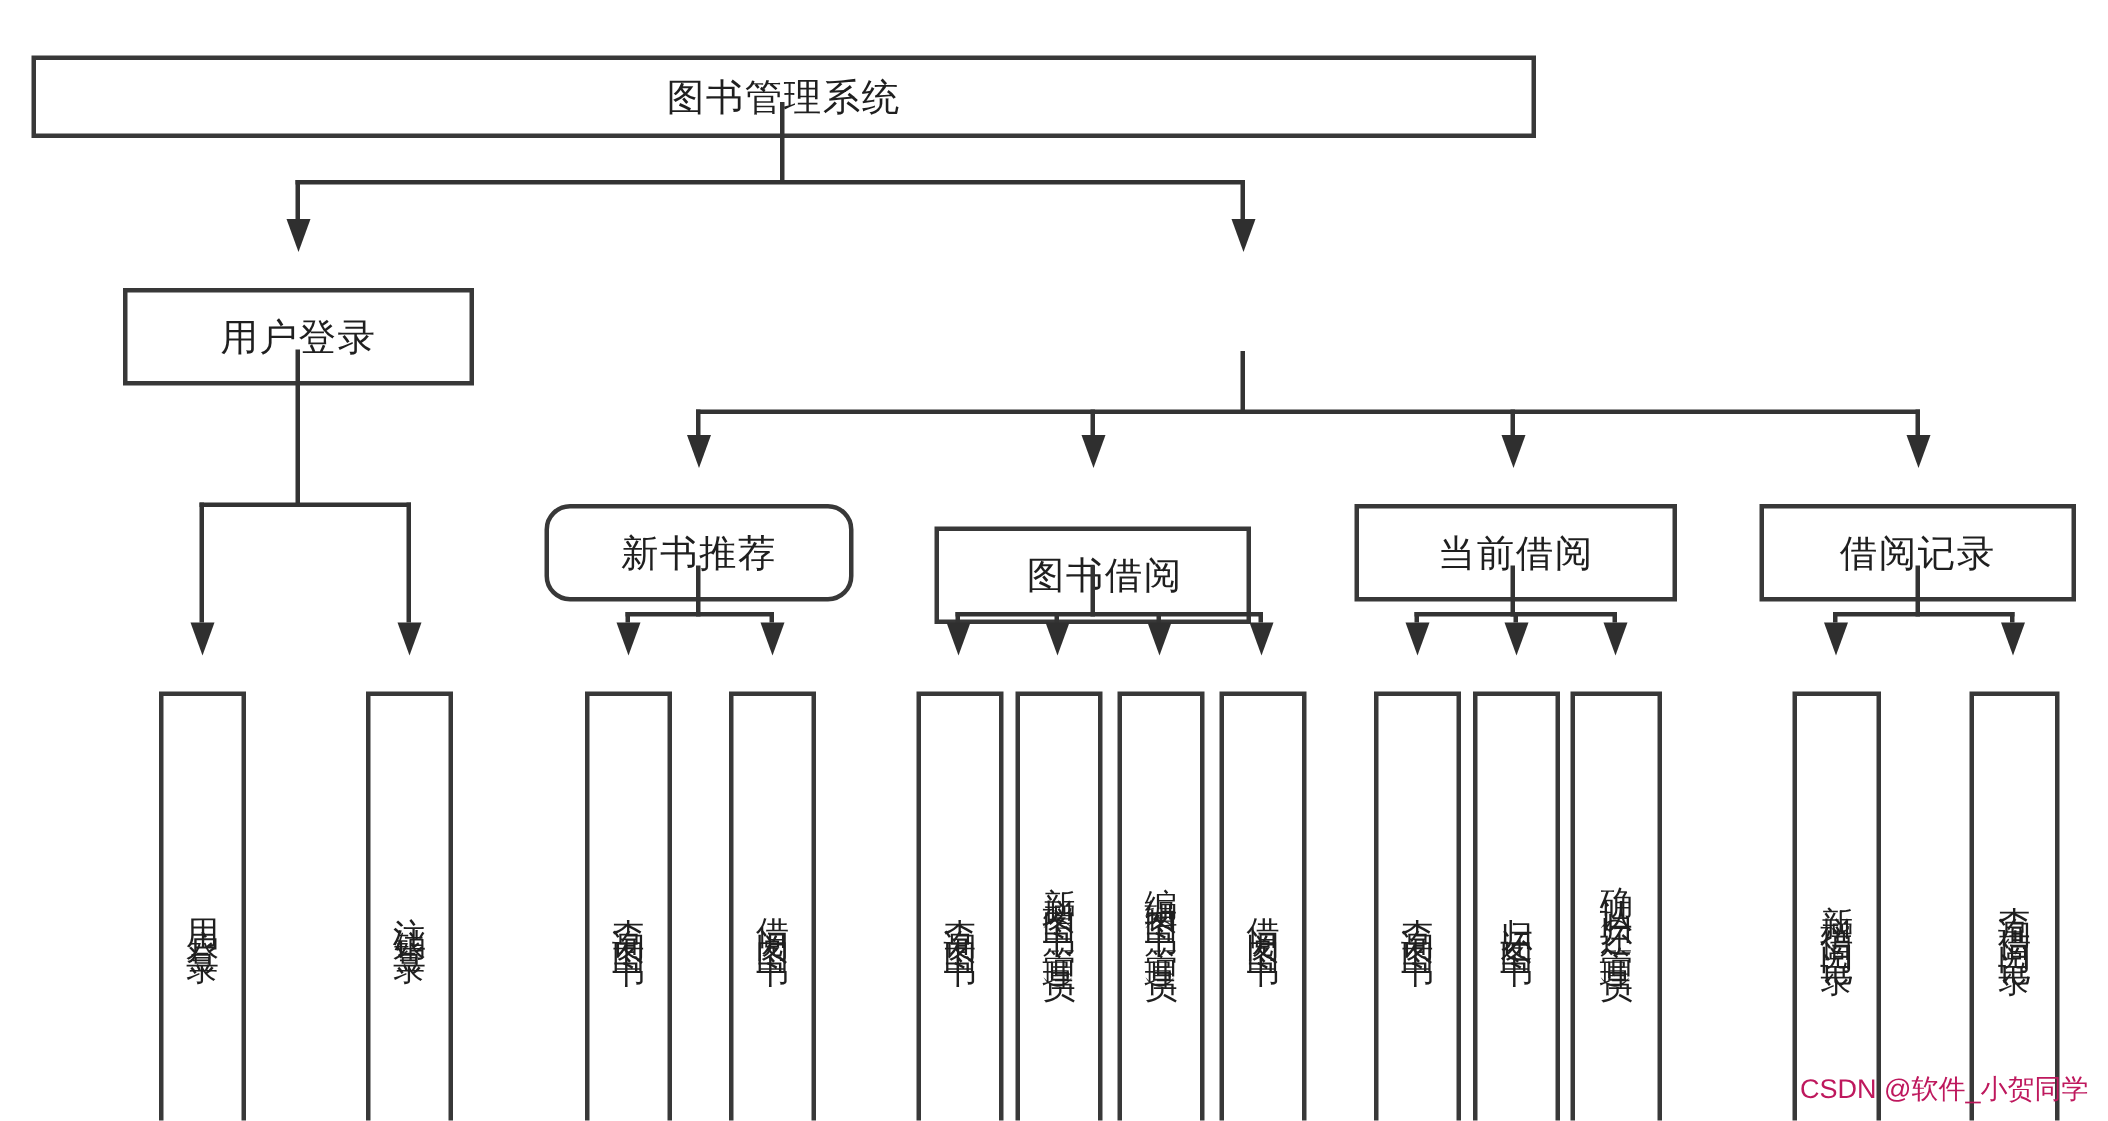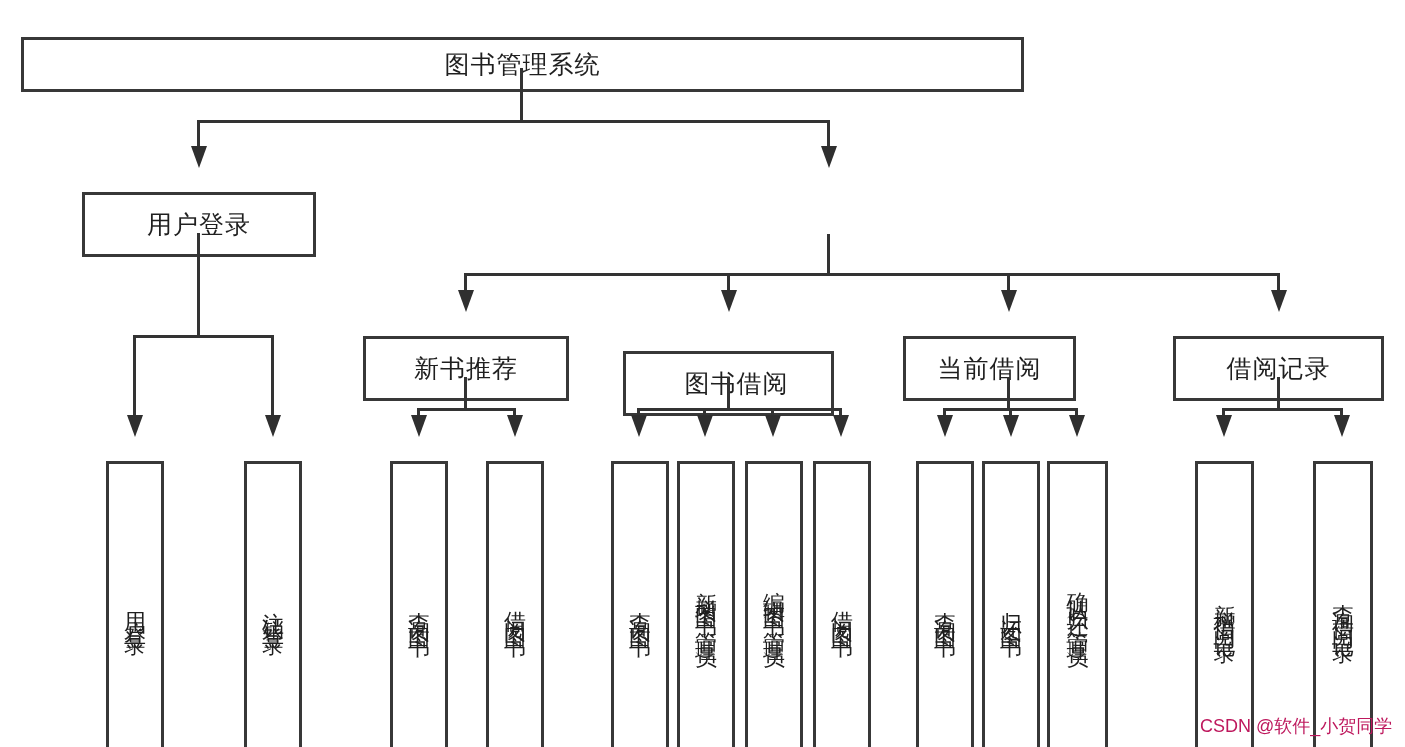--- a/index.html
+++ b/index.html
@@ -109,27 +109,27 @@
   <i class="arrow" style="left:133px; top:335px; height:80px;"></i>
   <i class="arrow" style="left:271px; top:335px; height:80px;"></i>
 
   <div class="vline" style="left:827px; top:234px; height:41px;"></div>
   <div class="hline" style="left:464px; top:273px; width:816px;"></div>
   <i class="arrow" style="left:464px; top:273px; height:17px;"></i>
   <i class="arrow" style="left:727px; top:273px; height:17px;"></i>
   <i class="arrow" style="left:1007px; top:273px; height:17px;"></i>
   <i class="arrow" style="left:1277px; top:273px; height:17px;"></i>
 
-  <div class="hbox" style="left:363px; top:312px; width:206px; height:65px;">
+  <div class="hbox" style="left:363px; top:312px; width:206px; height:65px;border-radius:17px;">
     <span>新书推荐</span>
   </div>
   <div class="hbox" style="left:623px; top:327px; width:211px; height:65px;padding-left:16px;">
     <span>图书借阅</span>
   </div>
-  <div class="hbox" style="left:903px; top:312px; width:173px; height:65px;">
+  <div class="hbox" style="left:903px; top:312px; width:215px; height:65px;">
     <span>当前借阅</span>
   </div>
   <div class="hbox" style="left:1173px; top:312px; width:211px; height:65px;">
     <span>借阅记录</span>
   </div>
 
   <div class="vline" style="left:464px; top:377px; height:34px;"></div>
   <div class="hline" style="left:417px; top:408px; width:99px;"></div>
   <i class="arrow" style="left:417px; top:408px; height:7px;"></i>
   <i class="arrow" style="left:513px; top:408px; height:7px;"></i>

